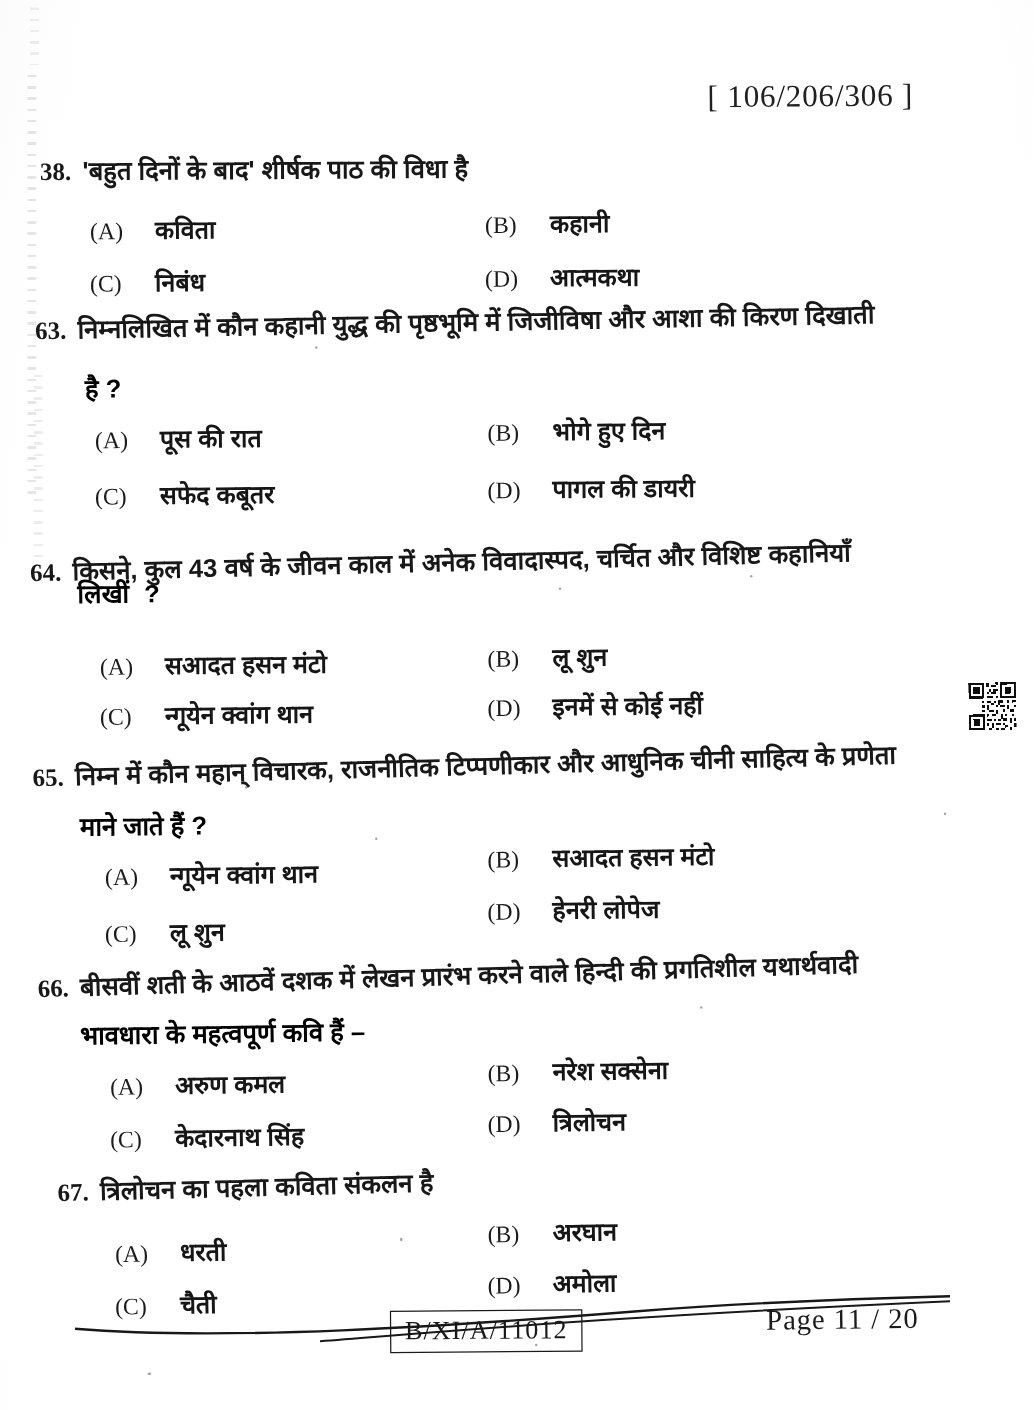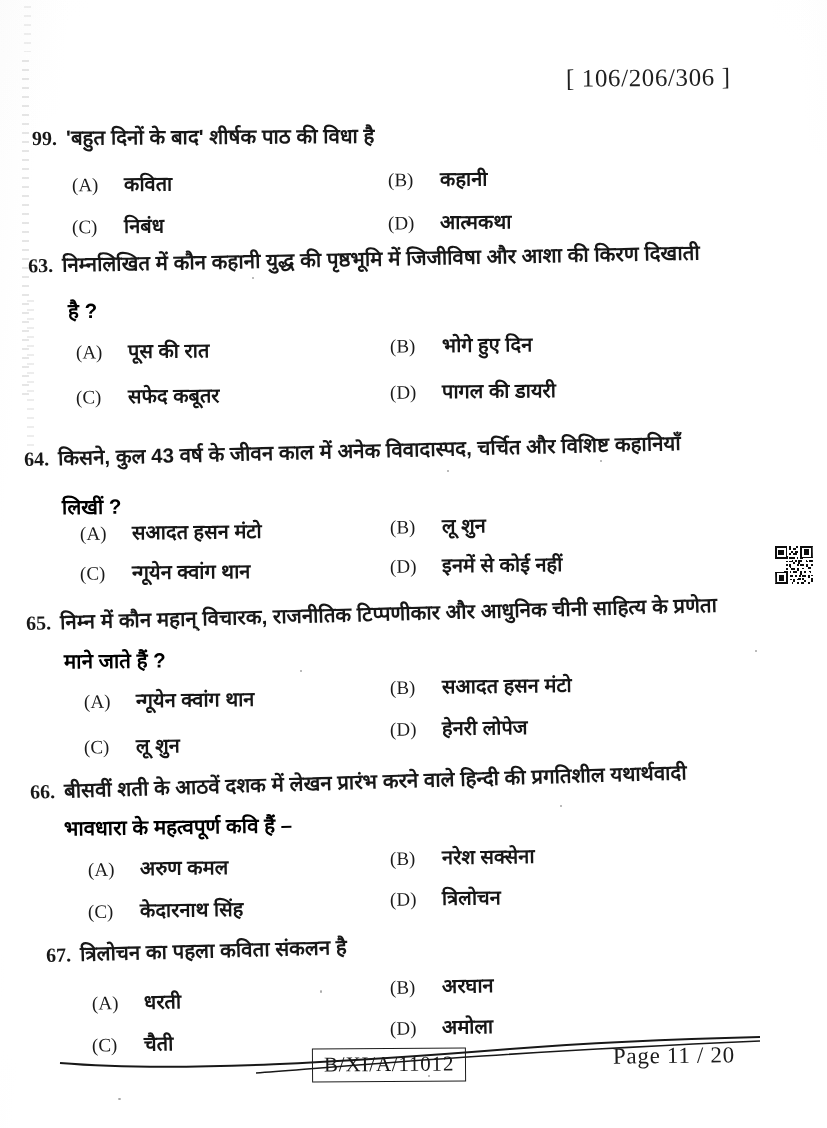--- a/index.html
+++ b/index.html
@@ -182,21 +182,21 @@
 
   <div class="paper-noise"></div>
   <div class="scan-streak s3"></div>
   <div class="scan-streak"></div>
   <div class="scan-streak s2"></div>
 
   <div class="header-code">[ 106/206/306 ]</div>
 
   <div class="q-block" style="left:32px; top:126px; transform:rotate(-0.35deg);">
     <div class="q-head">
-      <span class="q-num">99.</span>
+      <span class="q-num">38.</span>
       <span class="q-text">'बहुत दिनों के बाद' शीर्षक पाठ की विधा है</span>
     </div>
   </div>
   <div class="opt" style="left:72px; top:170px; transform:rotate(-0.4deg);">
     <span class="opt-label">(A)</span>
     <span class="opt-text">कविता</span>
   </div>
   <div class="opt" style="left:388px; top:165px; transform:rotate(-0.4deg);">
     <span class="opt-label">(B)</span>
     <span class="opt-text">कहानी</span>
@@ -233,21 +233,21 @@
     <span class="opt-label">(D)</span>
     <span class="opt-text">पागल की डायरी</span>
   </div>
 
   <div class="q-block" style="left:24px; top:440px; transform:rotate(-1.4deg);">
     <div class="q-head">
       <span class="q-num">64.</span>
       <span class="q-text">किसने, कुल 43 वर्ष के जीवन काल में अनेक विवादास्पद, चर्चित और विशिष्ट कहानियाँ</span>
     </div>
   </div>
-  <div class="q-text2" style="left:62px; top:492px; transform:rotate(-0.7deg);">लिखीं ?</div>
+  <div class="q-text2" style="left:62px; top:460px; transform:rotate(-0.7deg);font-family:Liberation Mono, monospace;">लिखीं ?</div>
   <div class="opt" style="left:80px; top:518px; transform:rotate(-0.6deg);">
     <span class="opt-label">(A)</span>
     <span class="opt-text">सआदत हसन मंटो</span>
   </div>
   <div class="opt" style="left:390px; top:512px; transform:rotate(-0.6deg);">
     <span class="opt-label">(B)</span>
     <span class="opt-text">लू शुन</span>
   </div>
   <div class="opt" style="left:80px; top:558px; transform:rotate(-0.6deg);">
     <span class="opt-label">(C)</span>

